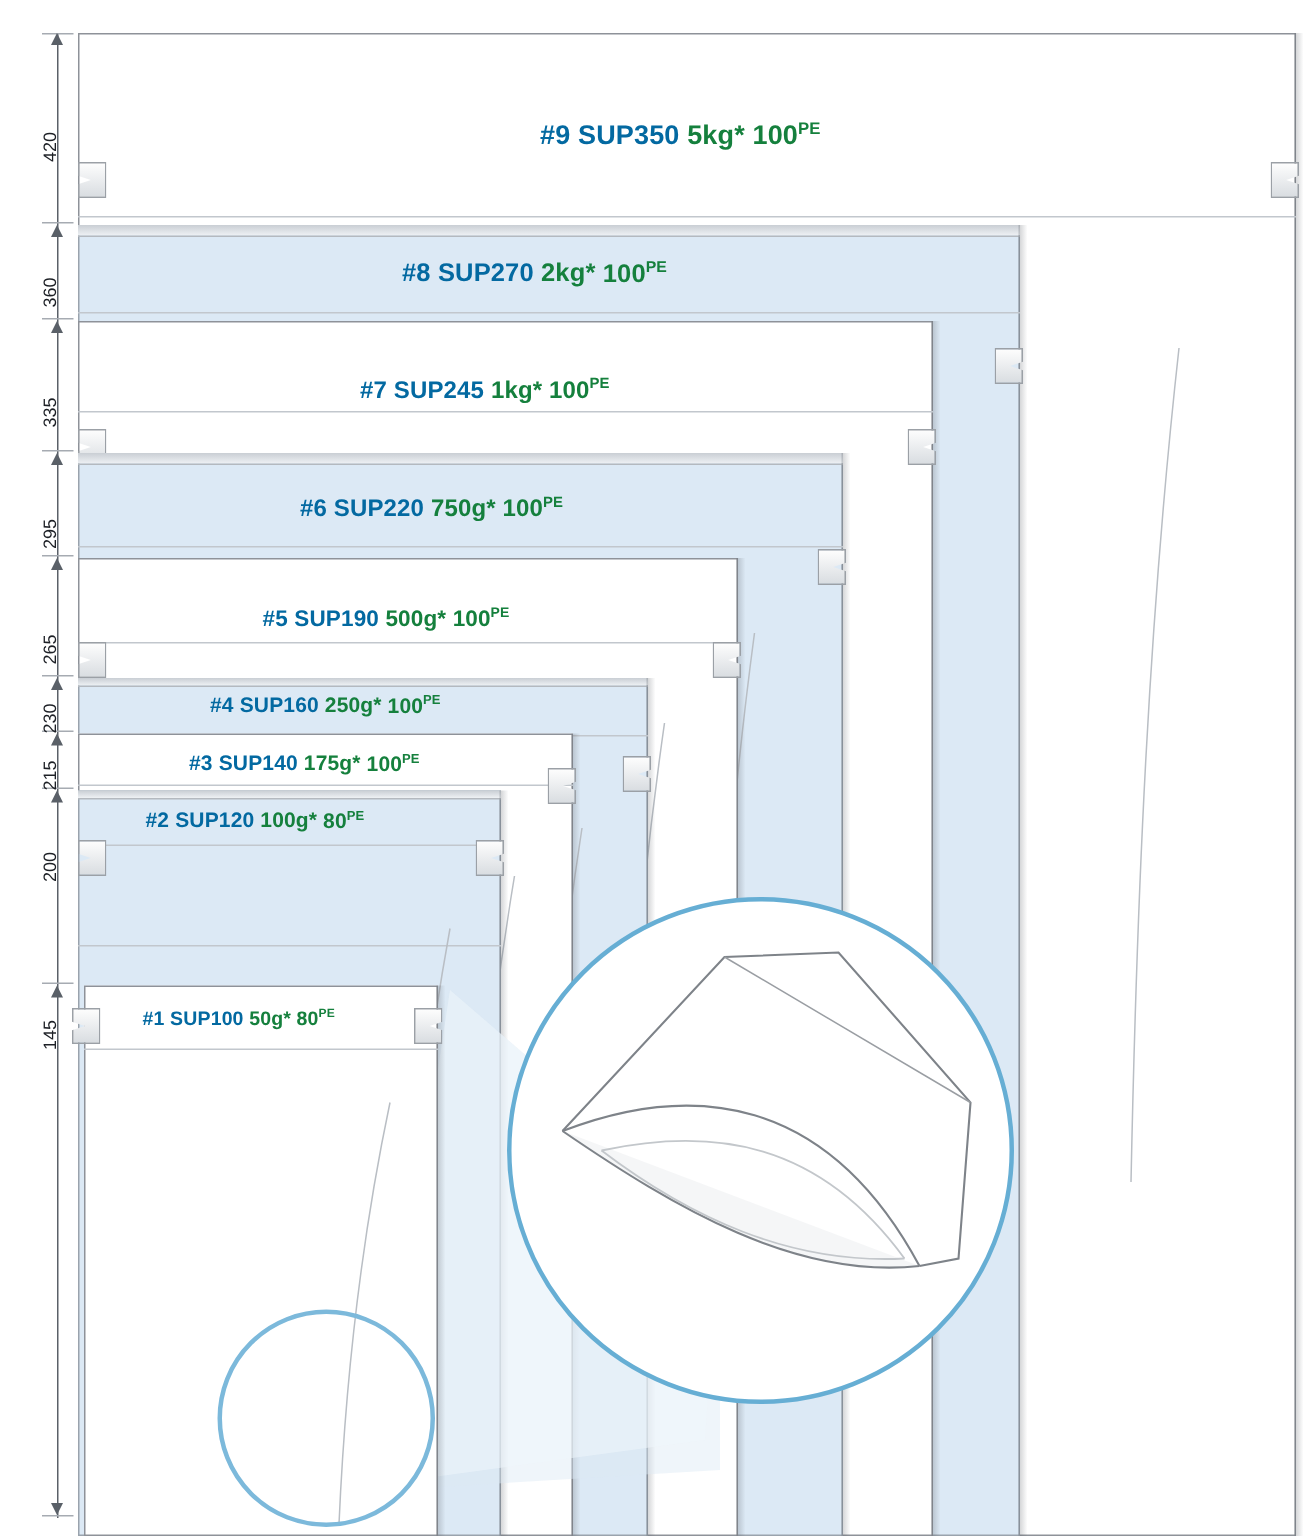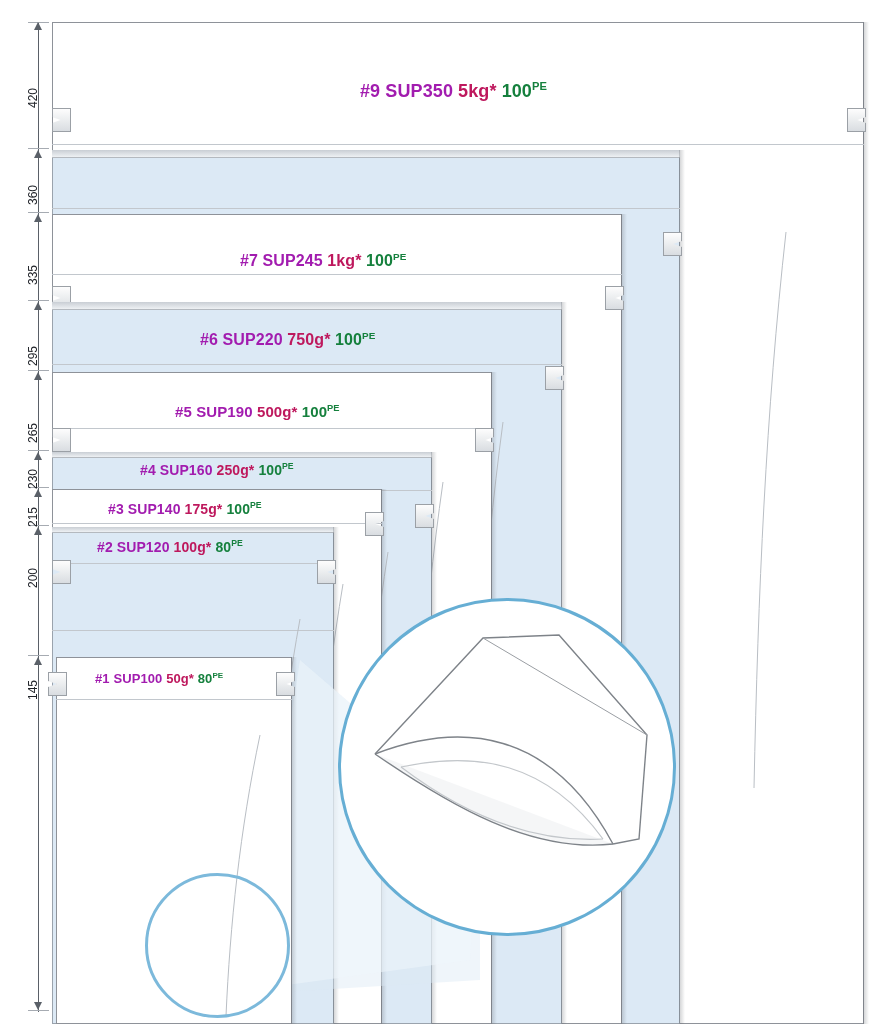--- a/index.html
+++ b/index.html
@@ -39,22 +39,22 @@
   .vtick{position:absolute;left:28px;width:21px;height:1px;background:#a6abb2;}
   .varrowU,.varrowD{position:absolute;left:34px;width:0;height:0;
       border-left:4px solid transparent;border-right:4px solid transparent;}
   .varrowU{border-bottom:8px solid #5a6068;}
   .varrowD{border-top:8px solid #5a6068;}
   .vnum{position:absolute;font-size:12px;color:#1d2026;
       transform:rotate(-90deg);transform-origin:left top;white-space:nowrap;}
 
   
   .lab{position:absolute;white-space:nowrap;font-weight:bold;letter-spacing:.1px;}
-  .lab .sku{color:#a21caf;}
-  .lab .wt{color:#be185d;}
+  .lab .sku{color:#0369a1;}
+  .lab .wt{color:#15803d;}
   .lab .pe{color:#15803d;}
   .lab .pe sup{font-size:.62em;vertical-align:super;letter-spacing:0;}
 
   
   .cone{position:absolute;}
   .magbig{position:absolute;border-radius:50%;background:#ffffff;
       border:3px solid #66aed4;box-sizing:border-box;overflow:hidden;}
   .magsmall{position:absolute;border-radius:50%;border:3px solid #7cb9db;
       box-sizing:border-box;background:transparent;}
 </style>
@@ -126,20 +126,25 @@
     <svg class="crease" style="left:520px;top:140px;width:60px;height:520px;">
       <path d="M36 0 C16 170 6 340 2 516" fill="none" stroke="#b9bec4" stroke-width="1"></path>
     </svg>
   </div>
   <div class="notch right" style="left:663px;top:232px;z-index:6"></div>
 
   <div class="wline" style="left:64px;top:184px;width:602px;"></div>
   <div class="arrowL" style="left:58px;top:180px;"></div>
   <div class="arrowR" style="left:661px;top:180px;"></div>
   <div class="wnum" style="left:64px;top:171px;">270</div>
+  <div class="lab" style="left:268px;top:172px;font-size:17px;z-index:20">
+    <span class="sku"><span>#8</span> <span>SUP270</span></span>
+    <span class="wt">2kg*</span>
+    <span class="pe"><span>100</span><sup>PE</sup></span>
+  </div>
 
   <div class="pouch white" style="left:52px;top:214px;width:570px;height:810px;z-index:7">
     <div class="body"></div>
     <div class="shadow"></div>
     <div class="seamline" style="top:60px;"></div>
     <svg class="crease" style="left:470px;top:130px;width:60px;height:500px;">
       <path d="M36 0 C16 160 6 330 2 496" fill="none" stroke="#b9bec4" stroke-width="1"></path>
     </svg>
   </div>
   <div class="notch left" style="left:52px;top:286px;z-index:9"></div>
@@ -225,21 +230,21 @@
     <svg class="crease" style="left:255px;top:95px;width:60px;height:360px;">
       <path d="M36 0 C16 120 6 240 2 356" fill="none" stroke="#b9bec4" stroke-width="1"></path>
     </svg>
   </div>
   <div class="notch right" style="left:365px;top:512px;z-index:21"></div>
 
   <div class="wline" style="left:64px;top:508px;width:304px;"></div>
   <div class="arrowL" style="left:58px;top:504px;"></div>
   <div class="arrowR" style="left:363px;top:504px;"></div>
   <div class="wnum" style="left:64px;top:494px;">140</div>
-  <div class="lab" style="left:108px;top:500px;font-size:14px;z-index:22">
+  <div class="lab" style="left:126px;top:500px;font-size:14px;z-index:22">
     <span class="sku"><span>#3</span> <span>SUP140</span></span>
     <span class="wt">175g*</span>
     <span class="pe"><span>100</span><sup>PE</sup></span>
   </div>
 
   <div class="pouch blue" style="left:52px;top:527px;width:282px;height:497px;z-index:23">
     <div class="body"></div>
     <div class="topseal" style="height:5px"></div>
     <div class="shadow"></div>
     <div class="seamline" style="top:36px;"></div>

